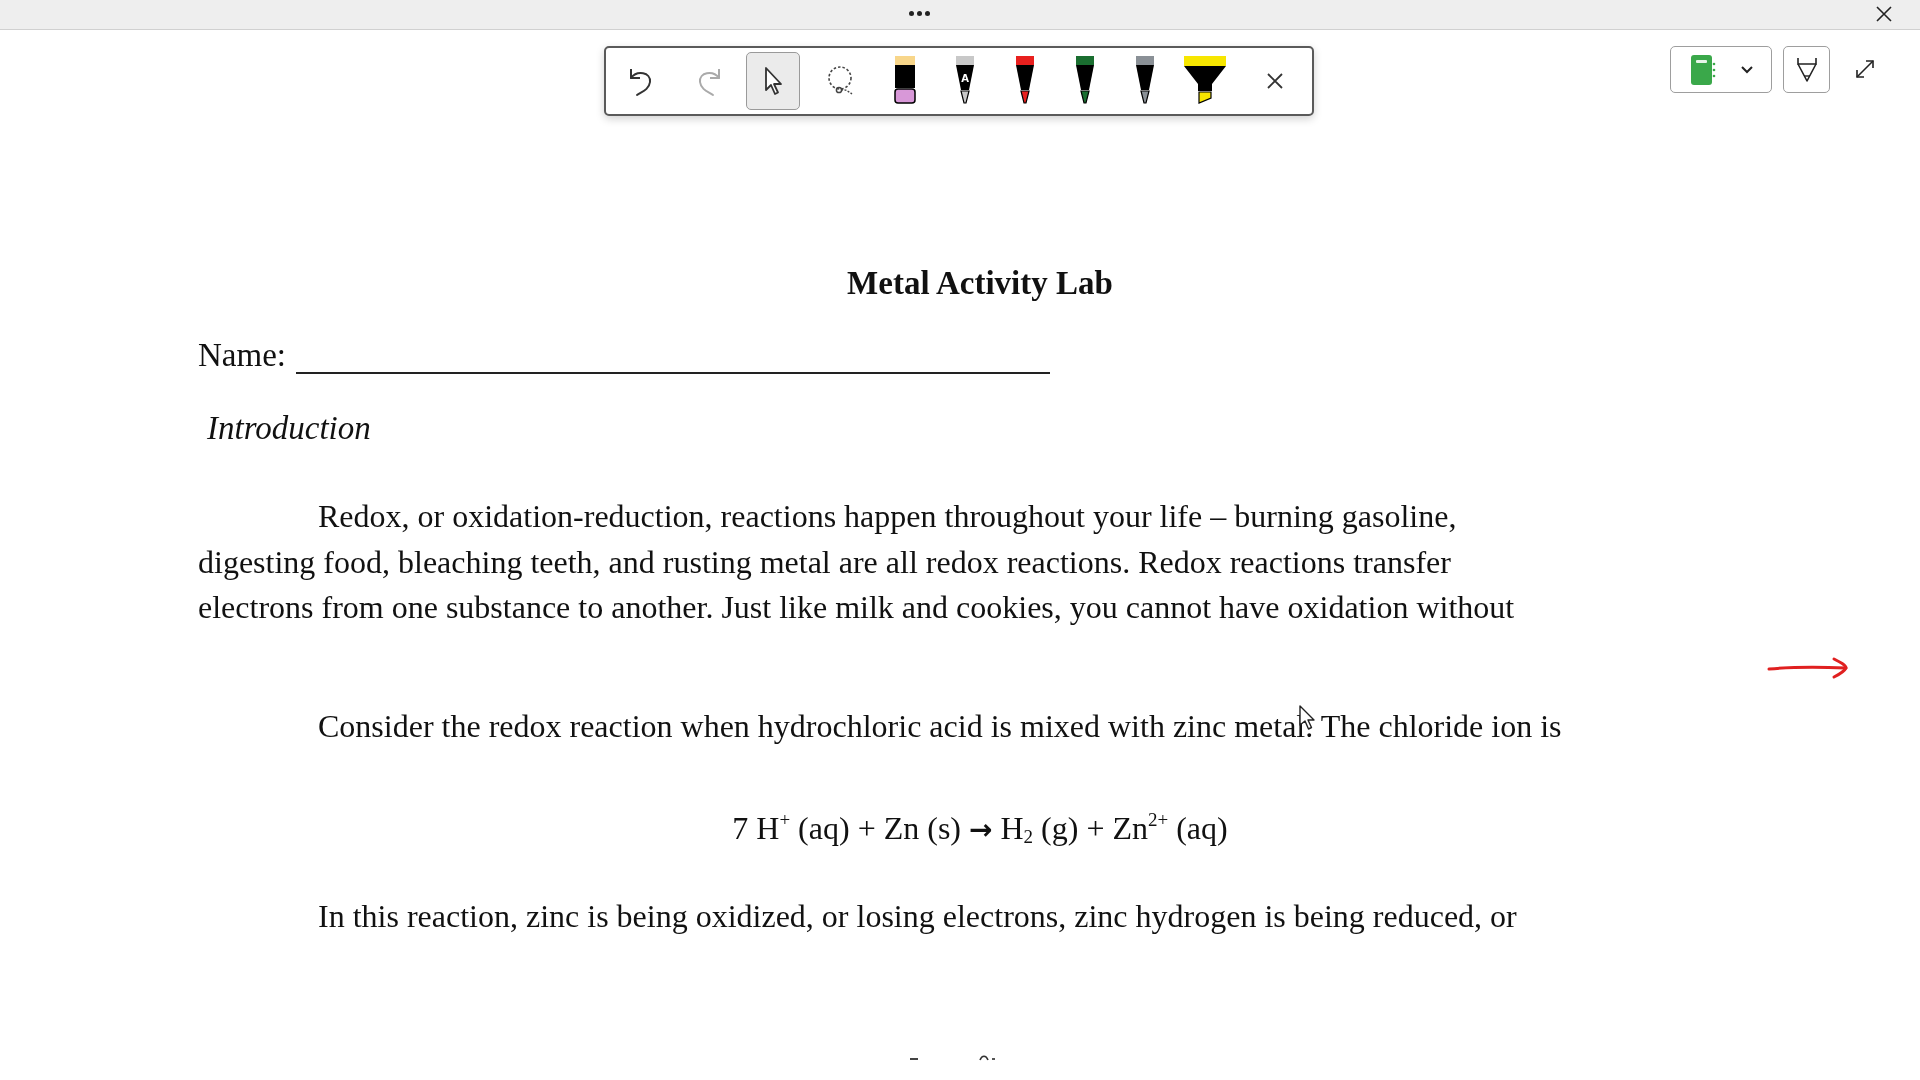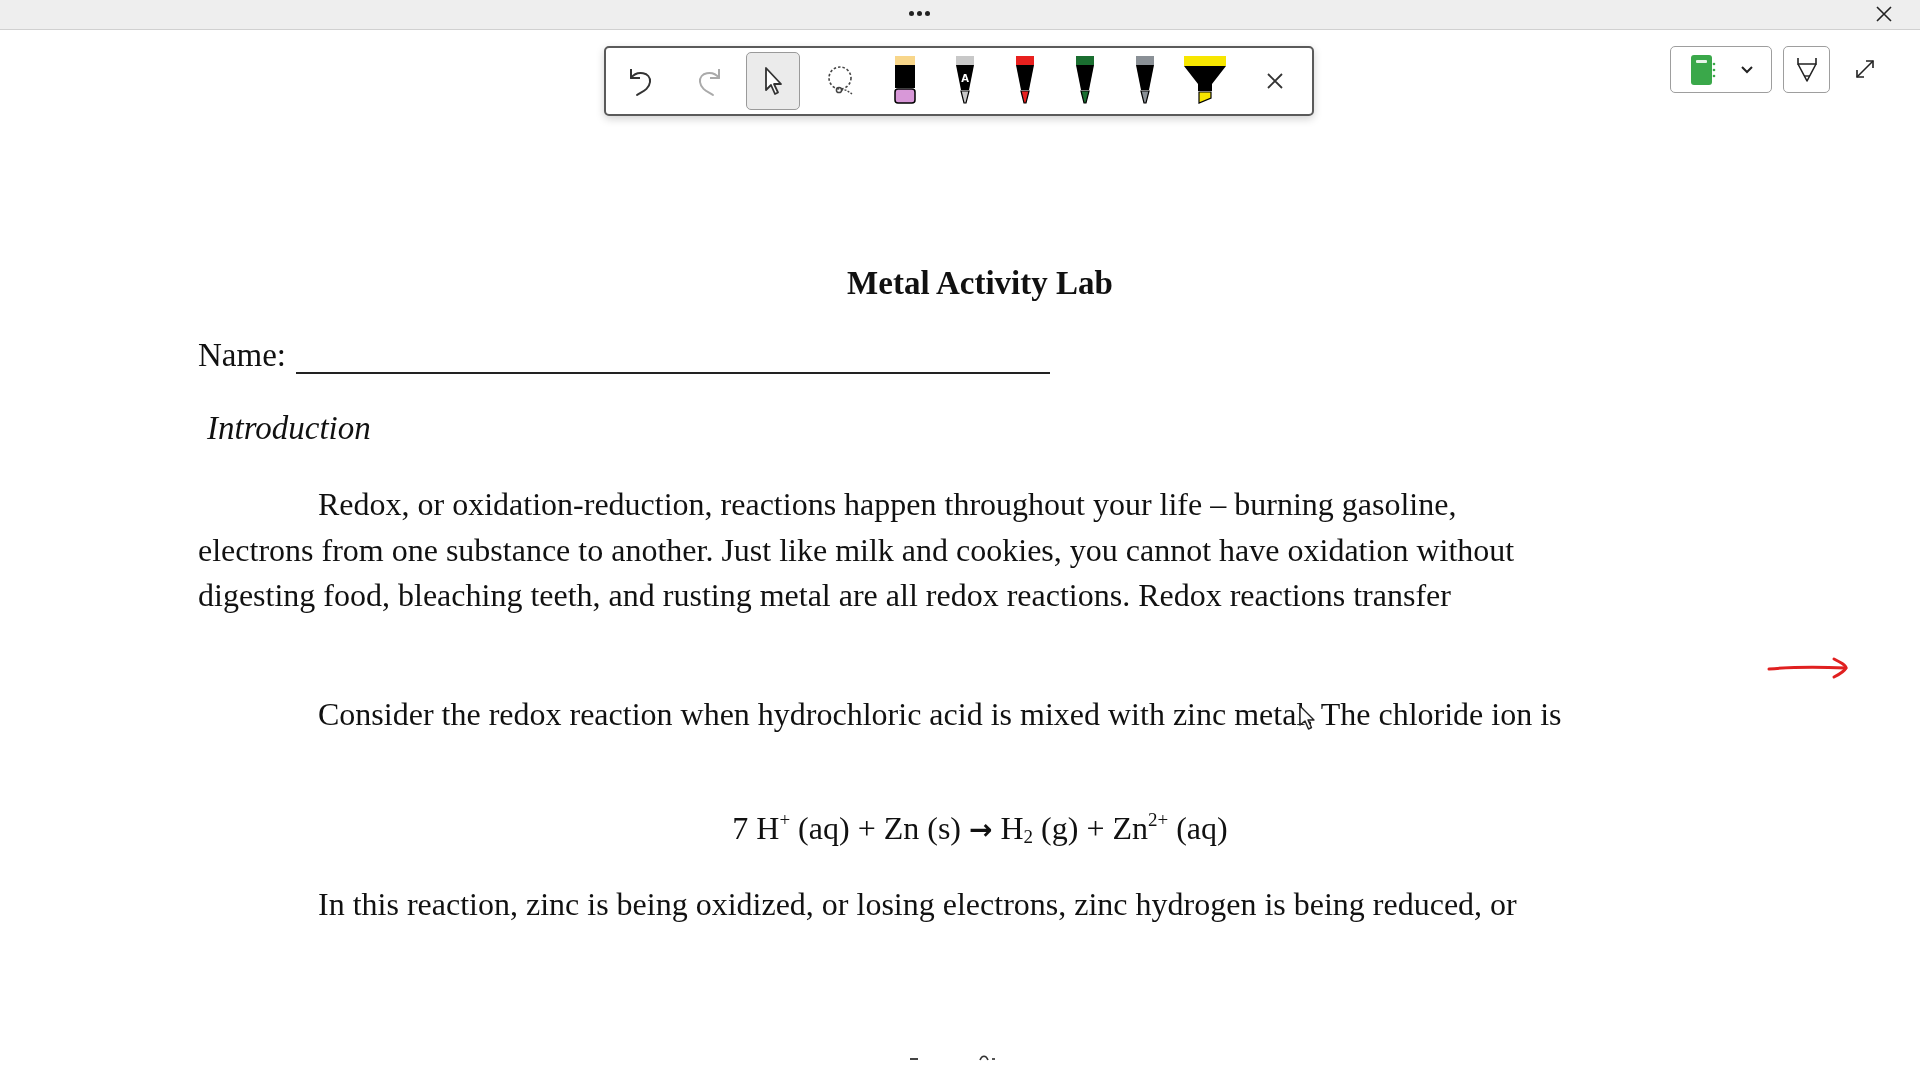--- a/index.html
+++ b/index.html
@@ -14,21 +14,21 @@
   .tb-btn.active { background:#ebebeb; border:1px solid #9a9a9a; }
 
   .right-ctrl { position:absolute; top:46px; height:47px; border:1px solid #9e9e9e; border-radius:5px; box-sizing:border-box; background:#fff; display:flex; align-items:center; justify-content:center; cursor:pointer; }
   .expand { position:absolute; left:1848px; top:52px; width:34px; height:34px; display:flex; align-items:center; justify-content:center; cursor:pointer; }
 
   .doc { position:absolute; left:0; top:0; width:1920px; }
   .title { position:absolute; left:0; width:1960px; top:265px; text-align:center; font-weight:bold; font-size:33px; }
   .name-line { position:absolute; left:198px; top:336px; font-size:33px; display:flex; align-items:center; }
   .name-blank { display:inline-block; width:754px; border-bottom:2px solid #222; margin-left:10px; height:36px; }
   .section { position:absolute; left:198px; top:410px; font-size:33px; font-style:italic;margin-left:9px; }
-  .para { position:absolute; left:198px; width:1580px; font-size:32px; line-height:45.5px; }
+  .para { position:absolute; left:198px; width:1580px; font-size:32px; line-height:45.5px;margin-top:12px; }
   .para p { margin:0; white-space:nowrap; }
   .para p.indent { padding-left:120px; }
   .eq { position:absolute; left:0; width:1960px; top:810px; text-align:center; font-size:32px; }
   sup { font-size:19px; vertical-align:13px; line-height:0; }
   sub { font-size:19px; vertical-align:-4px; line-height:0; }
   .cut { position:absolute; left:850px; top:1050px; font-size:14px; color:#333; }
   .ink-arrow { position:absolute; left:1766px; top:656px; }
   .cursor { position:absolute; left:1298px; top:704px; }
 </style>
 </head>
@@ -160,22 +160,22 @@
 
   <div class="name-line">
     <span>Name:</span>
     <span class="name-blank"></span>
   </div>
 
   <div class="section">Introduction</div>
 
   <div class="para" style="top:482px">
     <p class="indent">Redox, or oxidation-reduction, reactions happen throughout your life – burning gasoline,</p>
+    <p>digesting food, bleaching teeth, and rusting metal are all redox reactions.  Redox reactions transfer</p>
     <p>electrons from one substance to another.  Just like milk and cookies, you cannot have oxidation without</p>
-    <p>digesting food, bleaching teeth, and rusting metal are all redox reactions.  Redox reactions transfer</p>
   </div>
 
   <div class="para" style="top:692px">
     <p class="indent">Consider the redox reaction when hydrochloric acid is mixed with zinc metal.  The chloride ion is</p>
   </div>
 
   <div class="eq"><span>7 H</span><sup>+</sup><span style="white-space:pre"> (aq) + Zn (s) </span><span style="font-family:'DejaVu Sans',sans-serif;font-weight:bold;font-size:28px">→</span><span style="white-space:pre"> H</span><sub>2</sub><span style="white-space:pre"> (g) + Zn</span><sup>2+</sup><span style="white-space:pre"> (aq)</span></div>
 
   <div class="para" style="top:882px">
     <p class="indent">In this reaction, zinc is being oxidized, or losing electrons, zinc hydrogen is being reduced, or</p>

